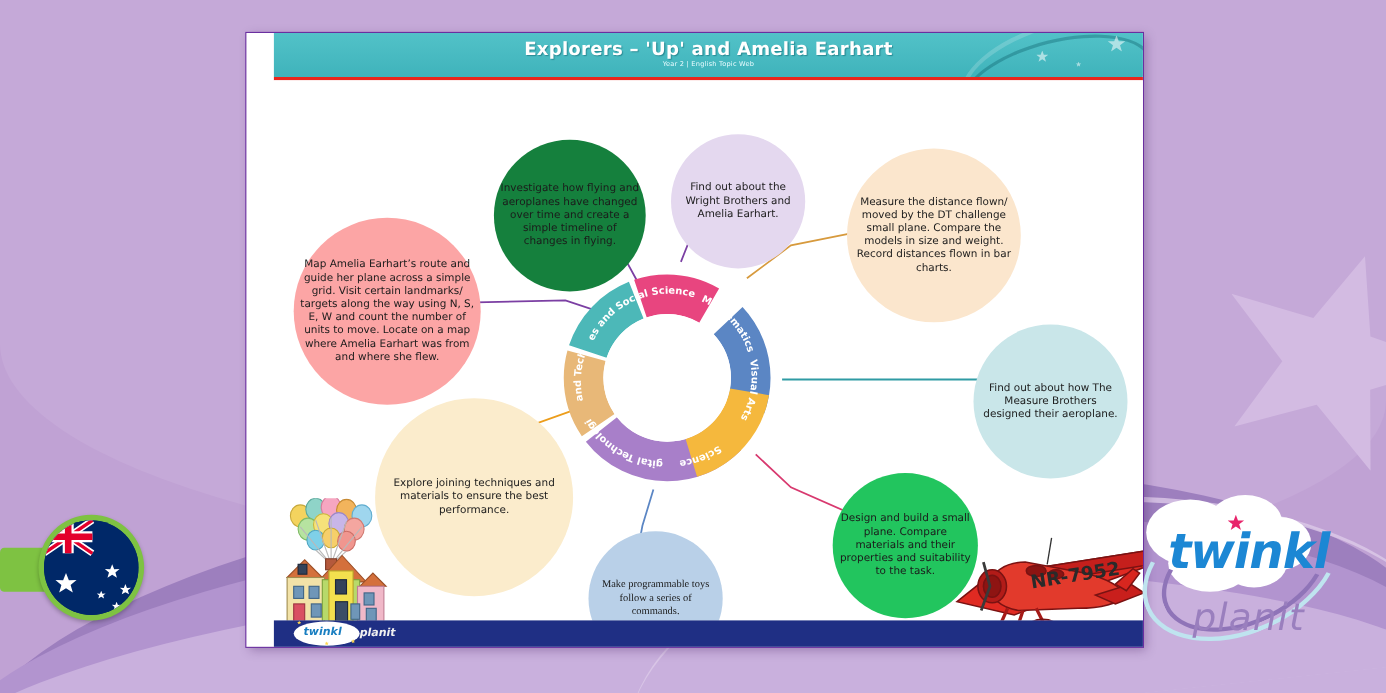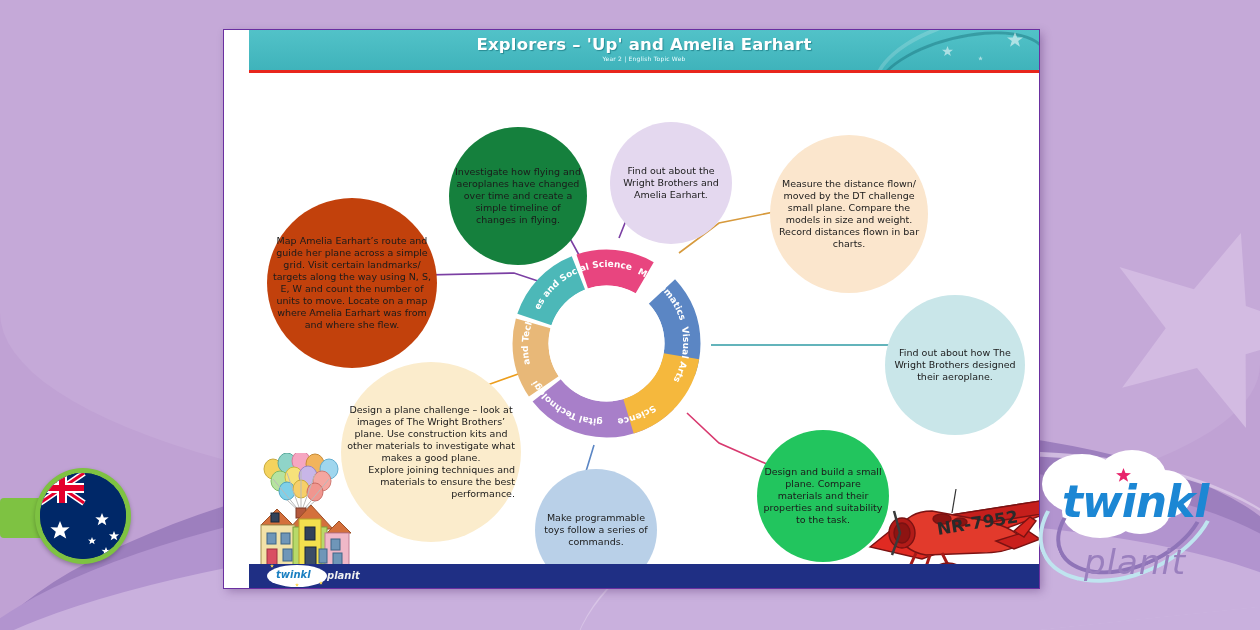--- a/index.html
+++ b/index.html
@@ -127,21 +127,21 @@
       <path d="M310 215 L265 200 L40 205" stroke="#7b3fa3" stroke-width="1.6" fill="none"></path>
       <path d="M330 182 L318 160 L292 140" stroke="#7b3fa3" stroke-width="1.6" fill="none"></path>
       <path d="M370 165 L380 140 L395 125" stroke="#7b3fa3" stroke-width="1.6" fill="none"></path>
       <path d="M430 180 L470 150 L545 135" stroke="#d79a3d" stroke-width="1.6" fill="none"></path>
       <path d="M462 272 L520 272 L640 272" stroke="#2f9ba4" stroke-width="1.6" fill="none"></path>
       <path d="M438 340 L470 370 L520 392" stroke="#d8396f" stroke-width="1.6" fill="none"></path>
       <path d="M345 372 L335 405 L330 432" stroke="#5b86c4" stroke-width="1.6" fill="none"></path>
       <path d="M272 300 L230 315 L175 322" stroke="#ec9d1b" stroke-width="1.6" fill="none"></path>
     </svg>
 
-    <div class="bubble" style="left:18px;top:125px;width:170px;height:170px;background:#c2410c;">
+    <div class="bubble" style="left:18px;top:125px;width:170px;height:170px;background:#fca5a5;">
       <div>
         <p>Map Amelia Earhart’s route and guide her plane across a simple grid. Visit certain landmarks/ targets along the way using N, S, E, W and count the number of units to move. Locate on a map where Amelia Earhart was from and where she flew.</p>
       </div>
     </div>
 
     <div class="bubble" style="left:200px;top:54px;width:138px;height:138px;background:#15803d;">
       <div>
         <p>Investigate how flying and aeroplanes have changed over time and create a simple timeline of changes in flying.</p>
       </div>
     </div>
@@ -153,39 +153,38 @@
     </div>
 
     <div class="bubble" style="left:521px;top:62px;width:158px;height:158px;background:#fbe6cd;">
       <div>
         <p>Measure the distance flown/ moved by the DT challenge small plane. Compare the models in size and weight. Record distances flown in bar charts.</p>
       </div>
     </div>
 
     <div class="bubble" style="left:636px;top:222px;width:140px;height:140px;background:#c9e6e9;">
       <div>
-        <p>Find out about how The Wright Brothers designed their aeroplane.</p>
+        <p>Find out about how The Measure Brothers designed their aeroplane.</p>
       </div>
     </div>
 
     <div class="bubble" style="left:508px;top:357px;width:132px;height:132px;background:#22c55e;">
       <div>
         <p>Design and build a small plane. Compare materials and their properties and suitability to the task.</p>
       </div>
     </div>
 
-    <div class="bubble" style="left:286px;top:396px;width:122px;height:122px;background:#b9d0e8;">
+    <div class="bubble" style="left:286px;top:410px;width:122px;height:122px;background:#b9d0e8;font-family:Liberation Serif, serif;">
       <div>
         <p>Make programmable toys follow a series of commands.</p>
       </div>
     </div>
 
     <div class="bubble" style="left:92px;top:289px;width:180px;height:180px;background:#fbeccc;">
       <div>
-        <p>Design a plane challenge – look at images of The Wright Brothers’ plane. Use construction kits and other materials to investigate what makes a good plane.</p>
         <p>Explore joining techniques and materials to ensure the best performance.</p>
       </div>
     </div>
 
     <div class="donut">
       <svg viewBox="0 0 205 205" width="205" height="205">
         <defs>
 
           <path id="arcHass" d="M 35.0 70.0 A 76 76 0 0 1 125.5 29.0" fill="none"></path>
           <path id="arcMaths" d="M 134.0 33.0 A 76 76 0 0 1 176.0 79.0" fill="none"></path>

